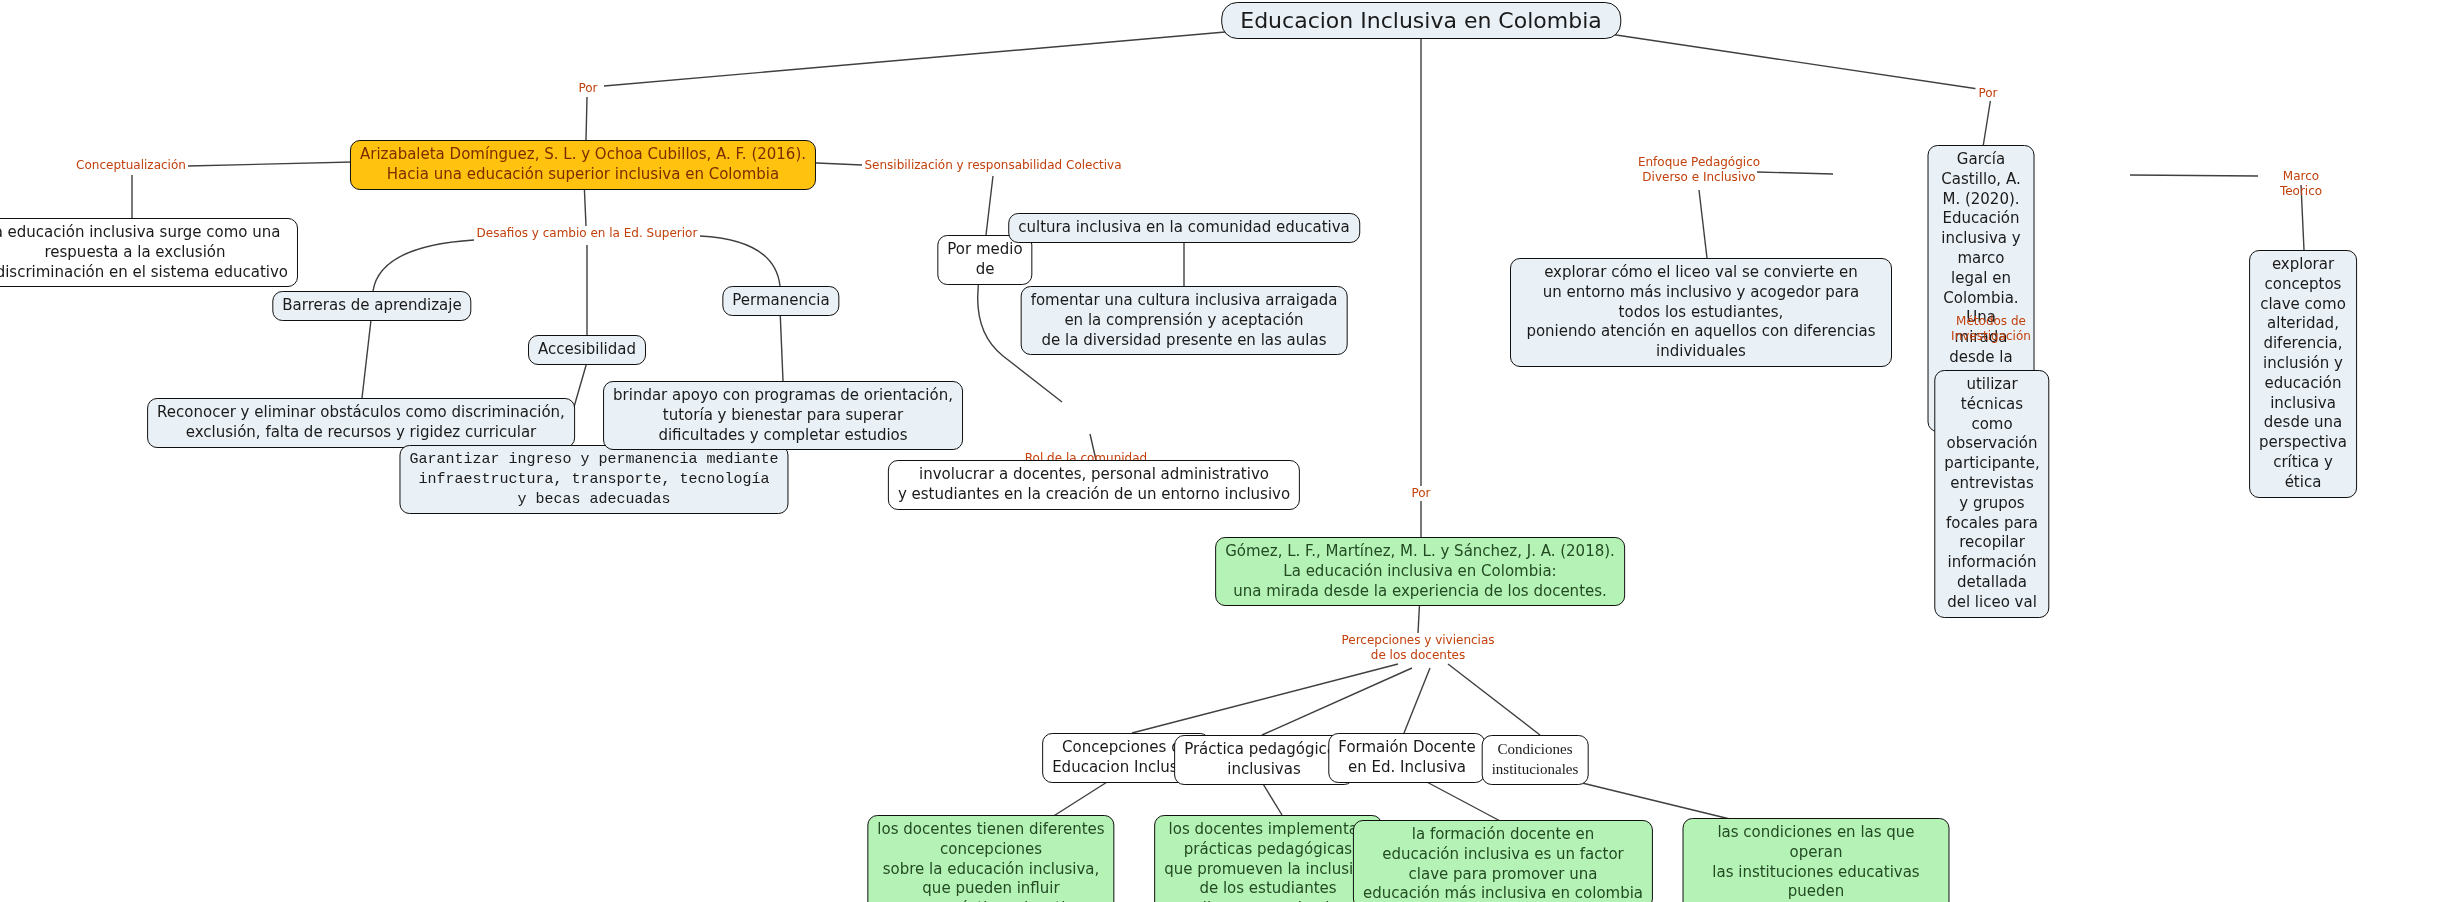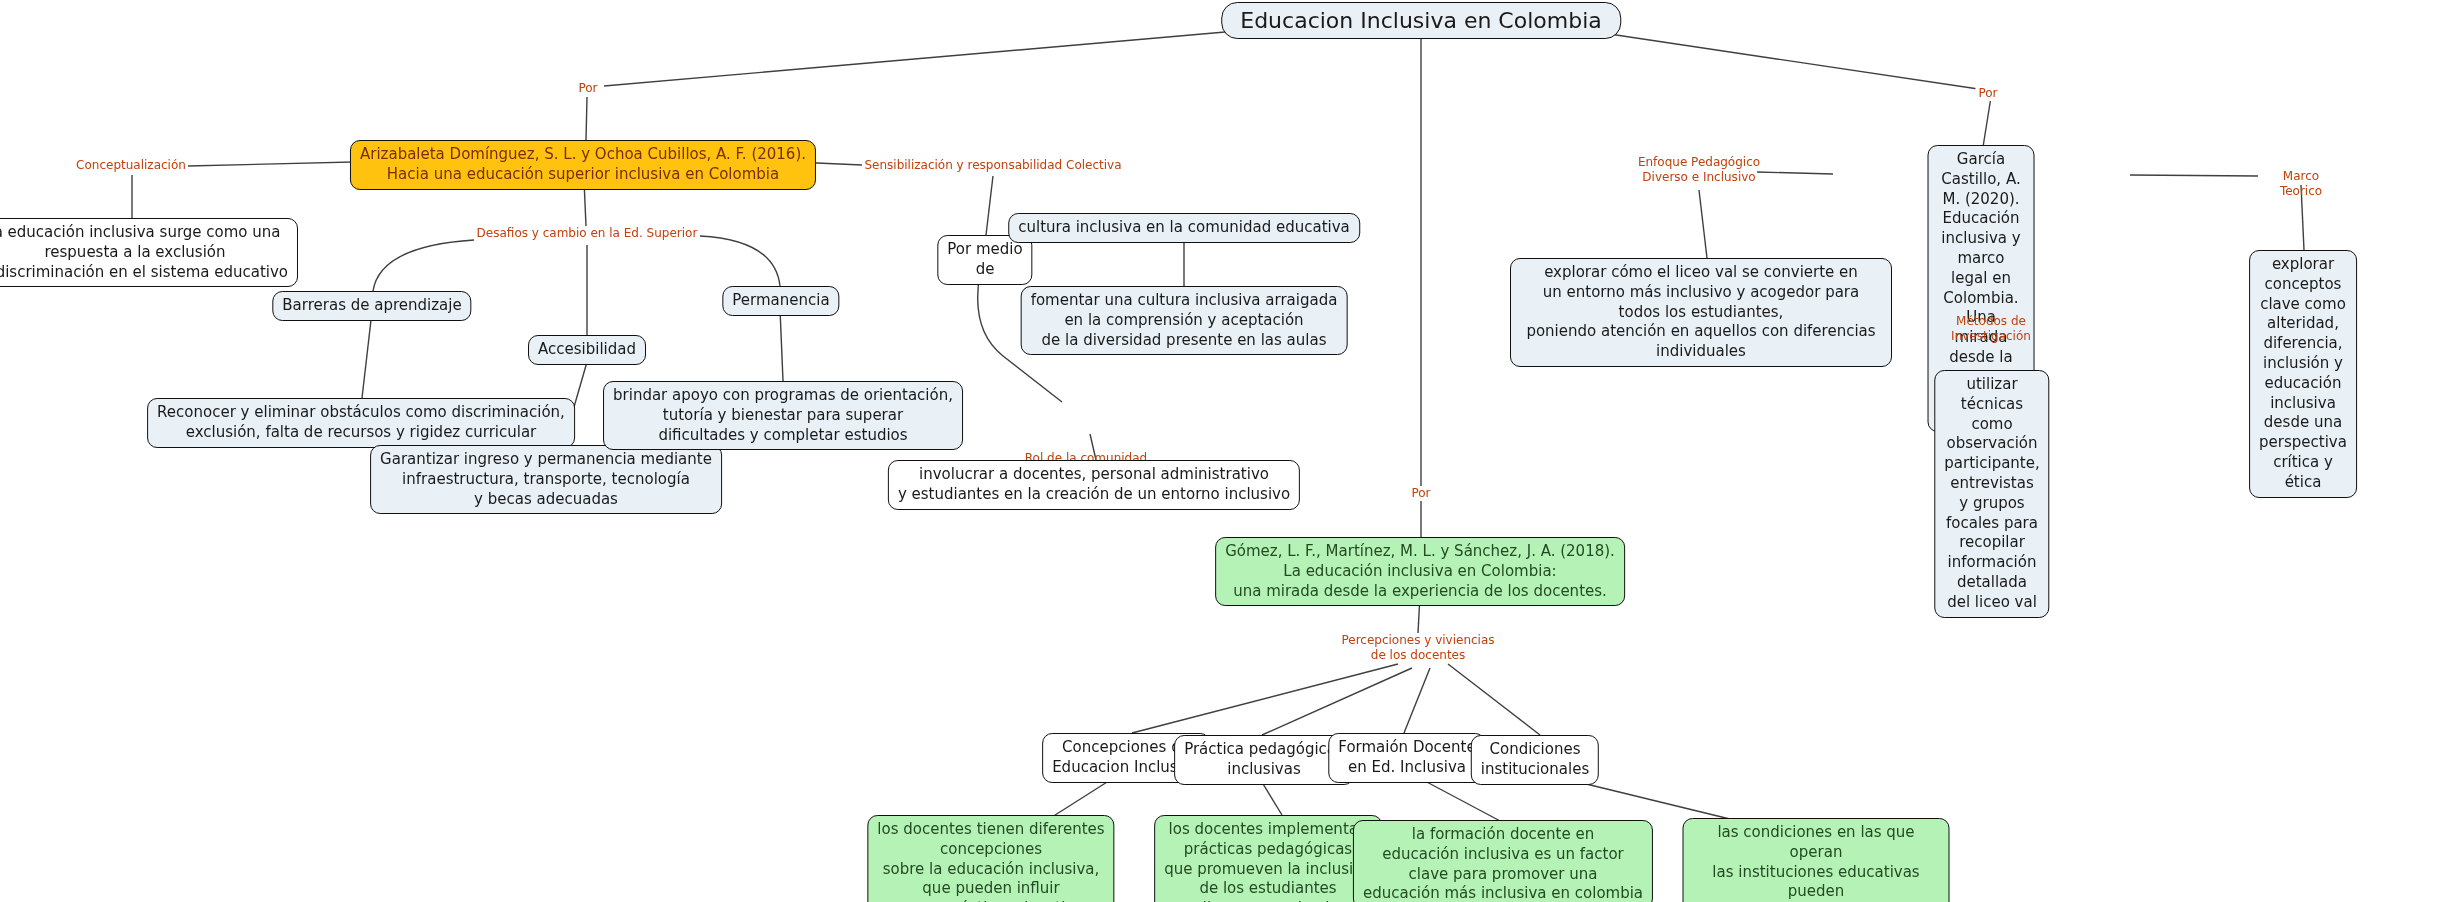--- a/index.html
+++ b/index.html
@@ -91,21 +91,21 @@
 respuesta a la exclusión
 y discriminación en el sistema educativo</div>
 
   <div class="label" style="left:587px;top:226px;">Desafios y cambio en la Ed. Superior</div>
 
   <div class="node" style="left:372px;top:291px;">Barreras de aprendizaje</div>
   <div class="node" style="left:361px;top:398px;">Reconocer y eliminar obstáculos como discriminación,
 exclusión, falta de recursos y rigidez curricular</div>
 
   <div class="node" style="left:587px;top:335px;">Accesibilidad</div>
-  <div class="node" style="left:546px;top:445px;">Garantizar ingreso y permanencia mediante
+  <div class="node" style="left:594px;top:445px;font-family:Liberation Mono, monospace;">Garantizar ingreso y permanencia mediante
 infraestructura, transporte, tecnología
 y becas adecuadas</div>
 
   <div class="node" style="left:781px;top:286px;">Permanencia</div>
   <div class="node" style="left:783px;top:381px;">brindar apoyo con programas de orientación,
 tutoría y bienestar para superar
 dificultades y completar estudios</div>
 
   <div class="label" style="left:993px;top:158px;">Sensibilización y responsabilidad Colectiva</div>
   <div class="node white" style="left:985px;top:235px;">Por medio
@@ -148,21 +148,21 @@
 
   <div class="label" style="left:1418px;top:633px;">Percepciones y viviencias
 de los docentes</div>
 
   <div class="node white" style="left:1126px;top:733px;">Concepciones de
 Educacion Inclusiva</div>
   <div class="node white" style="left:1264px;top:735px;">Práctica pedagógicas
 inclusivas</div>
   <div class="node white" style="left:1407px;top:733px;">Formaión Docente
 en Ed. Inclusiva</div>
-  <div class="node white" style="left:1535px;top:735px;">Condiciones
+  <div class="node white" style="left:1535px;top:735px;font-family:Liberation Serif, serif;">Condiciones
 institucionales</div>
 
   <div class="node green" style="left:991px;top:815px;">los docentes tienen diferentes
 concepciones
 sobre la educación inclusiva,
 que pueden influir
 en su práctica educativa</div>
   <div class="node green" style="left:1268px;top:815px;">los docentes implementan
 prácticas pedagógicas
 que promueven la inclusión

